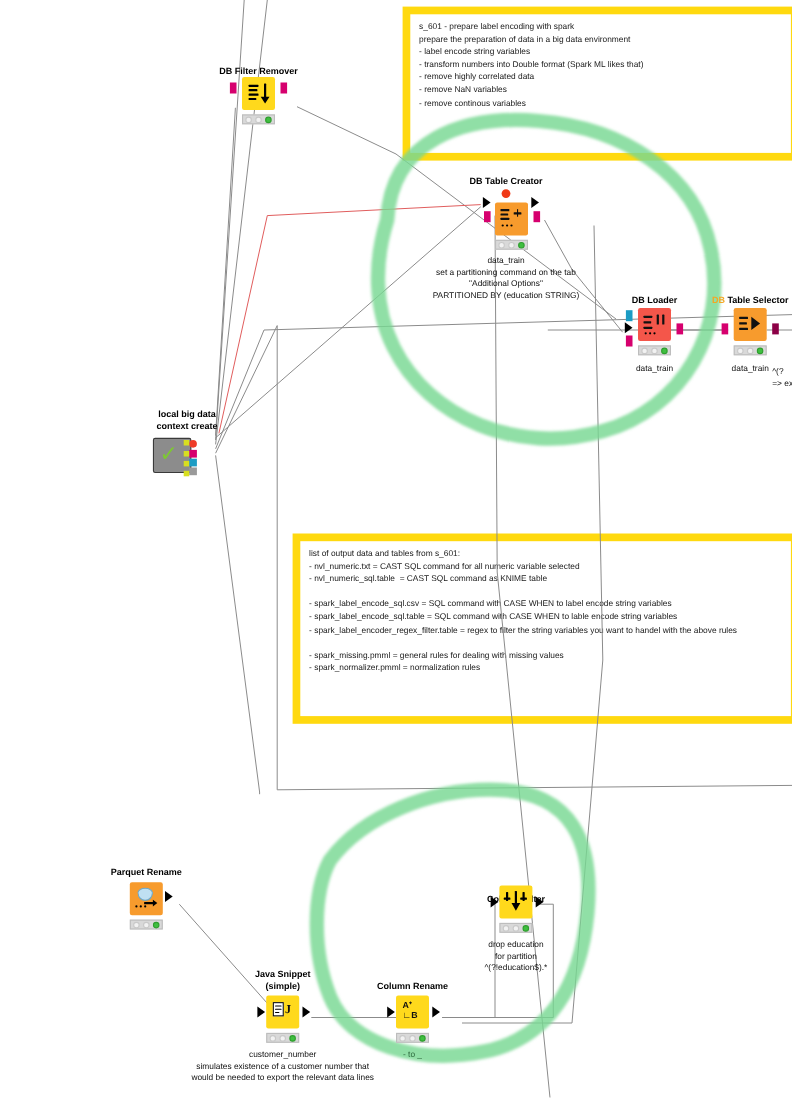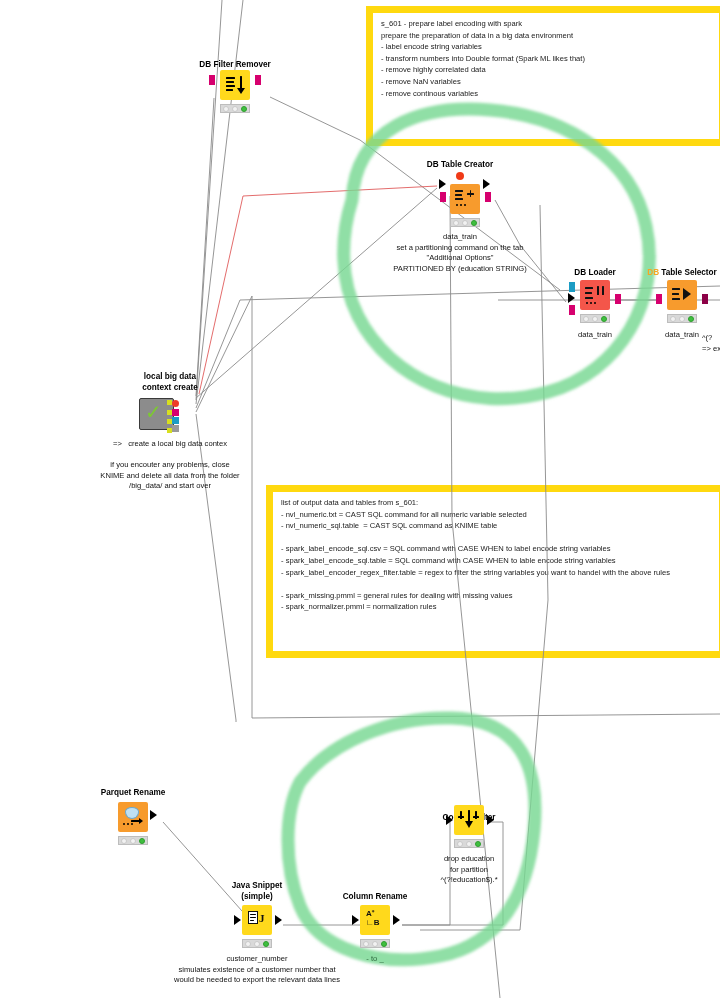--- a/index.html
+++ b/index.html
@@ -286,25 +286,20 @@
         <div class="chk" style="left:5px;top:3px;">✓</div>
       </div>
       <div class="port redp" style="left:67px;top:29px;width:7px;height:7px;border-radius:50%;"></div>
       <div class="port magenta" style="left:67px;top:38px;width:7px;height:7px;"></div>
       <div class="port cyan" style="left:67px;top:46px;width:7px;height:7px;"></div>
       <div class="port greyp" style="left:67px;top:54px;width:7px;height:7px;"></div>
       <div class="port yellowp" style="left:62px;top:29px;width:5px;height:5px;"></div>
       <div class="port yellowp" style="left:62px;top:39px;width:5px;height:5px;"></div>
       <div class="port yellowp" style="left:62px;top:48px;width:5px;height:5px;"></div>
       <div class="port yellowp" style="left:62px;top:57px;width:5px;height:5px;"></div>
-      <div class="ntext" style="top:68px;">=&gt;   create a local big data contex
-
-if you encouter any problems, close
-KNIME and delete all data from the folder
-/big_data/ and start over</div>
     </div>
 
     <div class="node" style="left:98px;top:788px;width:70px;height:80px;">
       <div class="nlabel" style="top:0px;">Parquet Rename</div>
       <div class="tri" style="left:52px;top:22px;"></div>
       <div class="nbox orange" style="left:20px;top:14px;">
         <div class="g" style="left:7px;top:5px;width:14px;height:9px;border-radius:50%;
                     background:#BFE0F2;border:1px solid #6fa8c9;box-sizing:border-box;"></div>
         <div class="g" style="left:7px;top:9px;width:14px;height:8px;border-radius:0 0 7px 7px;
                     background:#BFE0F2;border:1px solid #6fa8c9;border-top:none;box-sizing:border-box;"></div>

